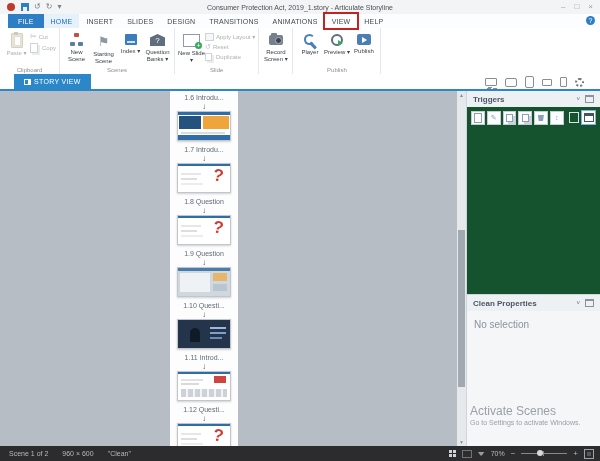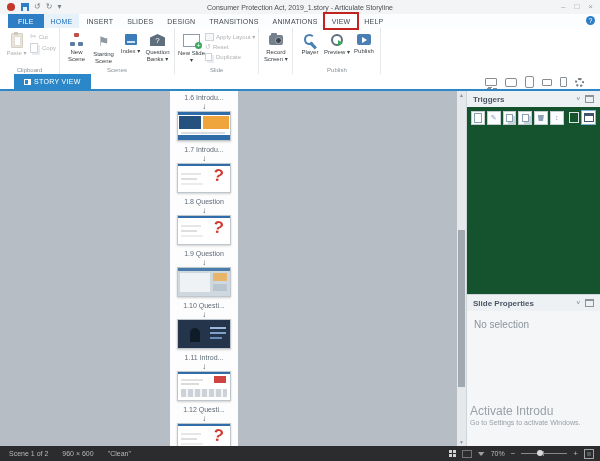--- a/index.html
+++ b/index.html
@@ -331,31 +331,31 @@
             <div class="tbtn spacer"></div>
             <div class="tbtn active">
               <div class="ti-win"></div>
             </div>
           </div>
         <div class="trig-body"></div>
       </div>
 
       <div class="panel2">
         <div class="panel-hd">
-          <span>Slide Properties</span>
+          <span>Clean Properties</span>
           <span class="hd-icons">
             <span class="hd-caret">˅</span>
             <span class="hd-win"></span>
           </span>
         </div>
         <div class="noselect">No selection</div>
       </div>
 
       <div class="activate">
-        <div class="l1">Activate Introdu</div>
+        <div class="l1">Activate Scenes</div>
         <div class="l2">Go to Settings to activate Windows.</div>
       </div>
     </div>
   </div>
 
   <div class="statusbar">
     <div class="sb-left">
       <span>Scene 1 of 2</span>
       <span>960 × 600</span>
       <span>"Clean"</span>

